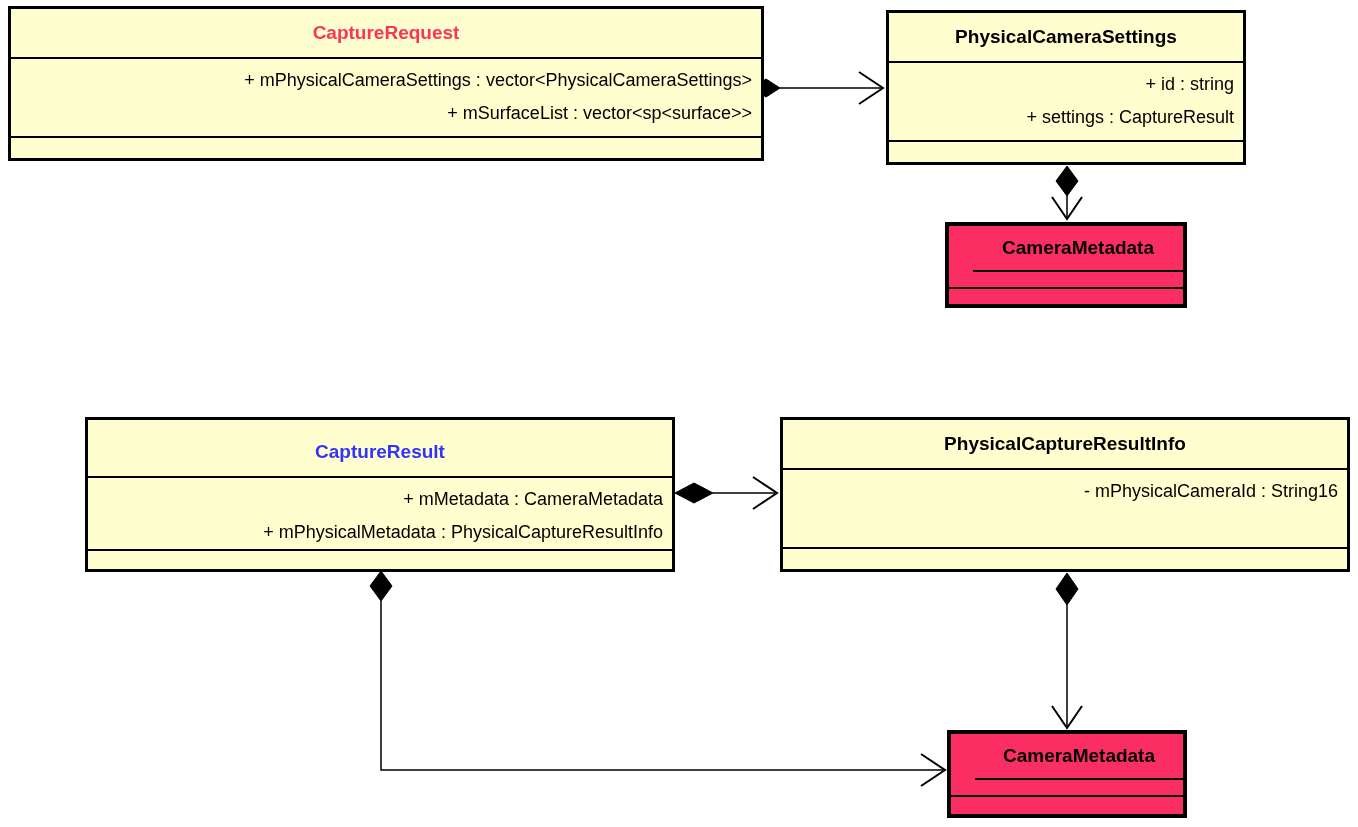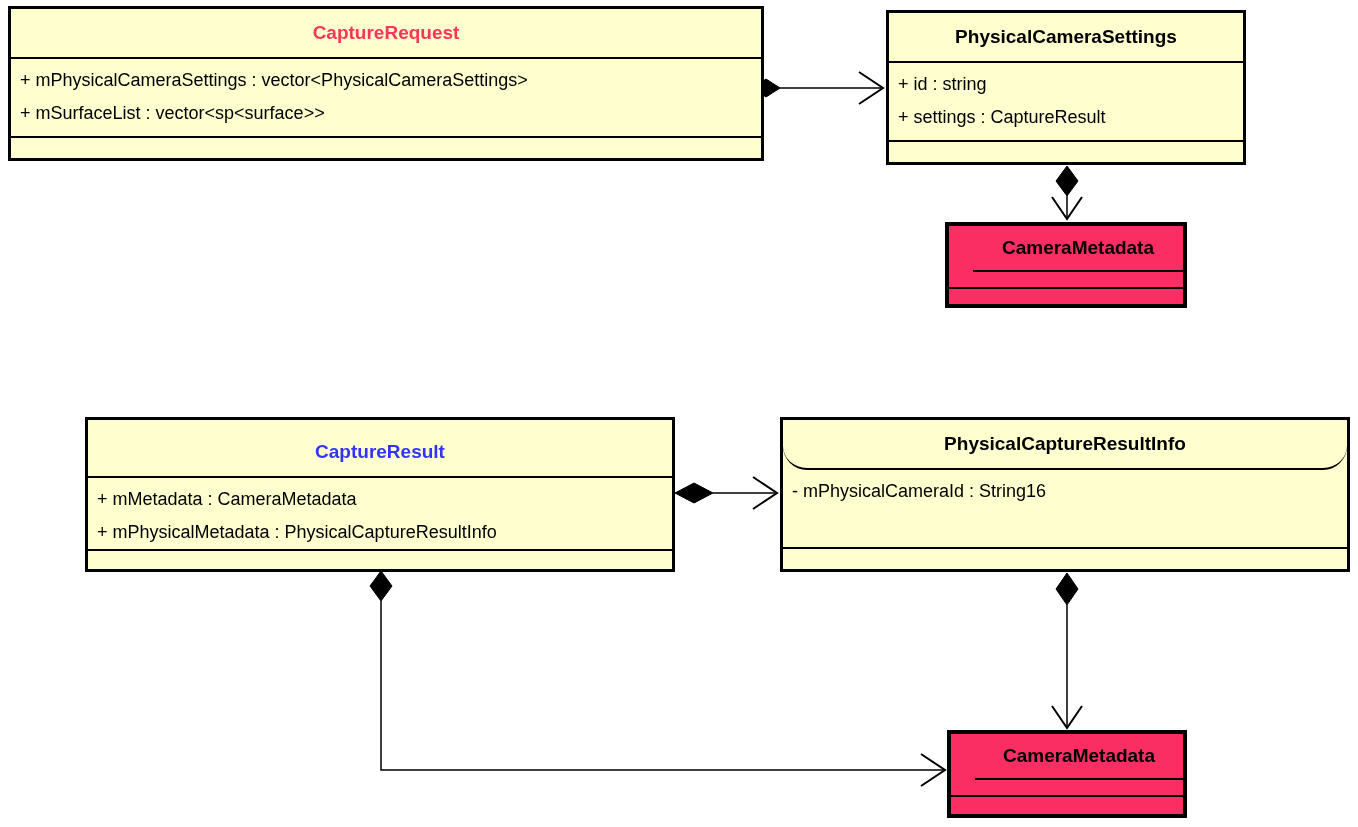--- a/index.html
+++ b/index.html
@@ -38,20 +38,21 @@
     white-space: nowrap;
     overflow: hidden;
   }
   .uml-attrs {
     box-sizing: border-box;
     flex: 1 1 auto;
     border-bottom: 2px solid #000000;
     padding: 5px 9px 0 9px;
     font-size: 18px;
     color: #000000;
+    text-align: right;
   }
   .uml-attr {
     line-height: 33px;
     white-space: nowrap;
   }
   .uml-methods {
     flex: 0 0 auto;
     height: 20px;
   }
   
@@ -140,21 +141,21 @@
   <div class="uml-class" style="left:85px; top:417px; width:590px; height:155px;">
     <div class="uml-title" style="color: rgb(51, 51, 255); margin-top: 8px;">CaptureResult</div>
     <div class="uml-attrs">
       <div class="uml-attr">+ mMetadata : CameraMetadata</div>
       <div class="uml-attr">+ mPhysicalMetadata : PhysicalCaptureResultInfo</div>
     </div>
     <div class="uml-methods"></div>
   </div>
 
   <div class="uml-class" style="left:780px; top:417px; width:570px; height:155px;">
-    <div class="uml-title" style="color: rgb(0, 0, 0); border-radius: 24px;">PhysicalCaptureResultInfo</div>
+    <div class="uml-title" style="color: rgb(0, 0, 0);">PhysicalCaptureResultInfo</div>
     <div class="uml-attrs">
       <div class="uml-attr">- mPhysicalCameraId : String16</div>
     </div>
     <div class="uml-methods"></div>
   </div>
 
   <div class="uml-class highlight" style="left: 947px; top: 730px; width: 240px; height: 88px; background: rgb(250, 46, 98);">
     <div class="uml-title" style="color: rgb(0, 0, 0);">CameraMetadata</div>
     <div class="uml-mid"></div>
     <div class="uml-methods"></div>

